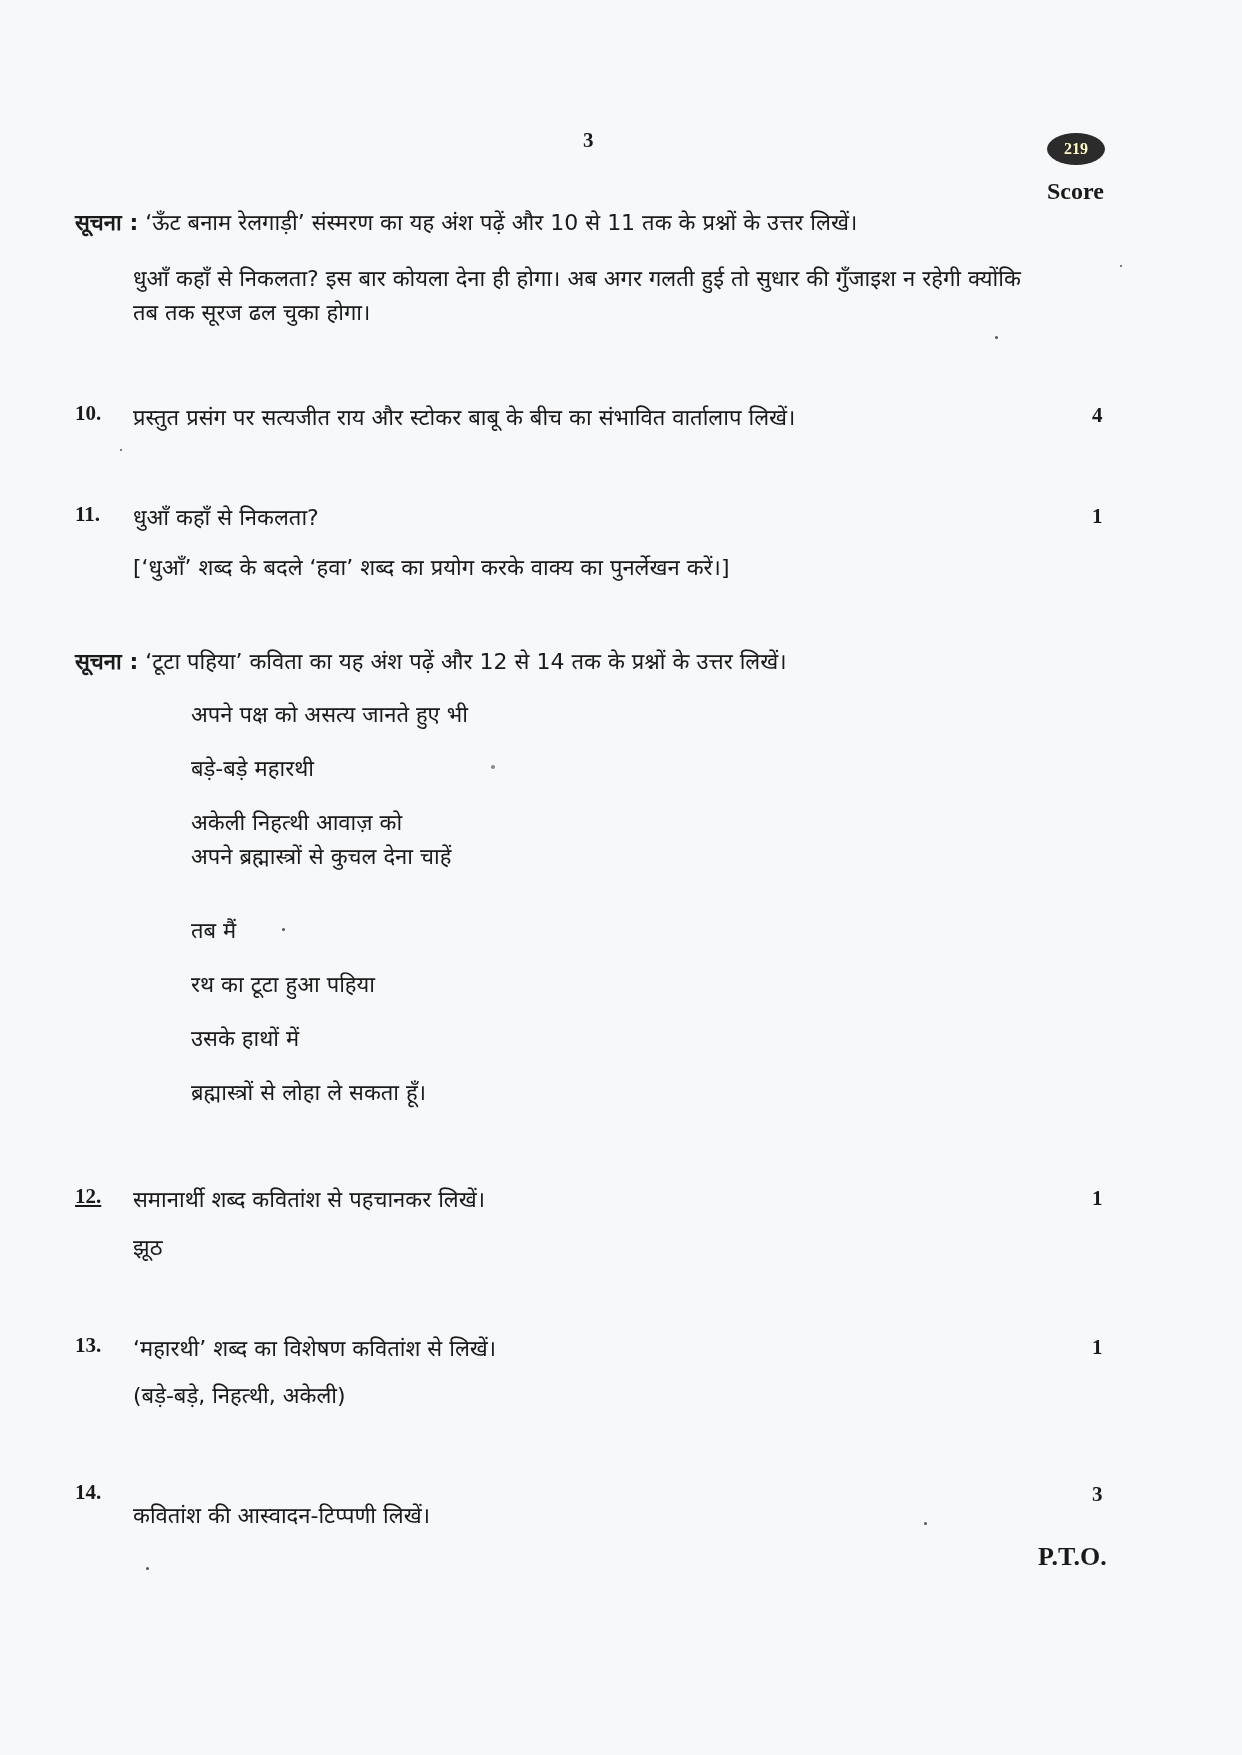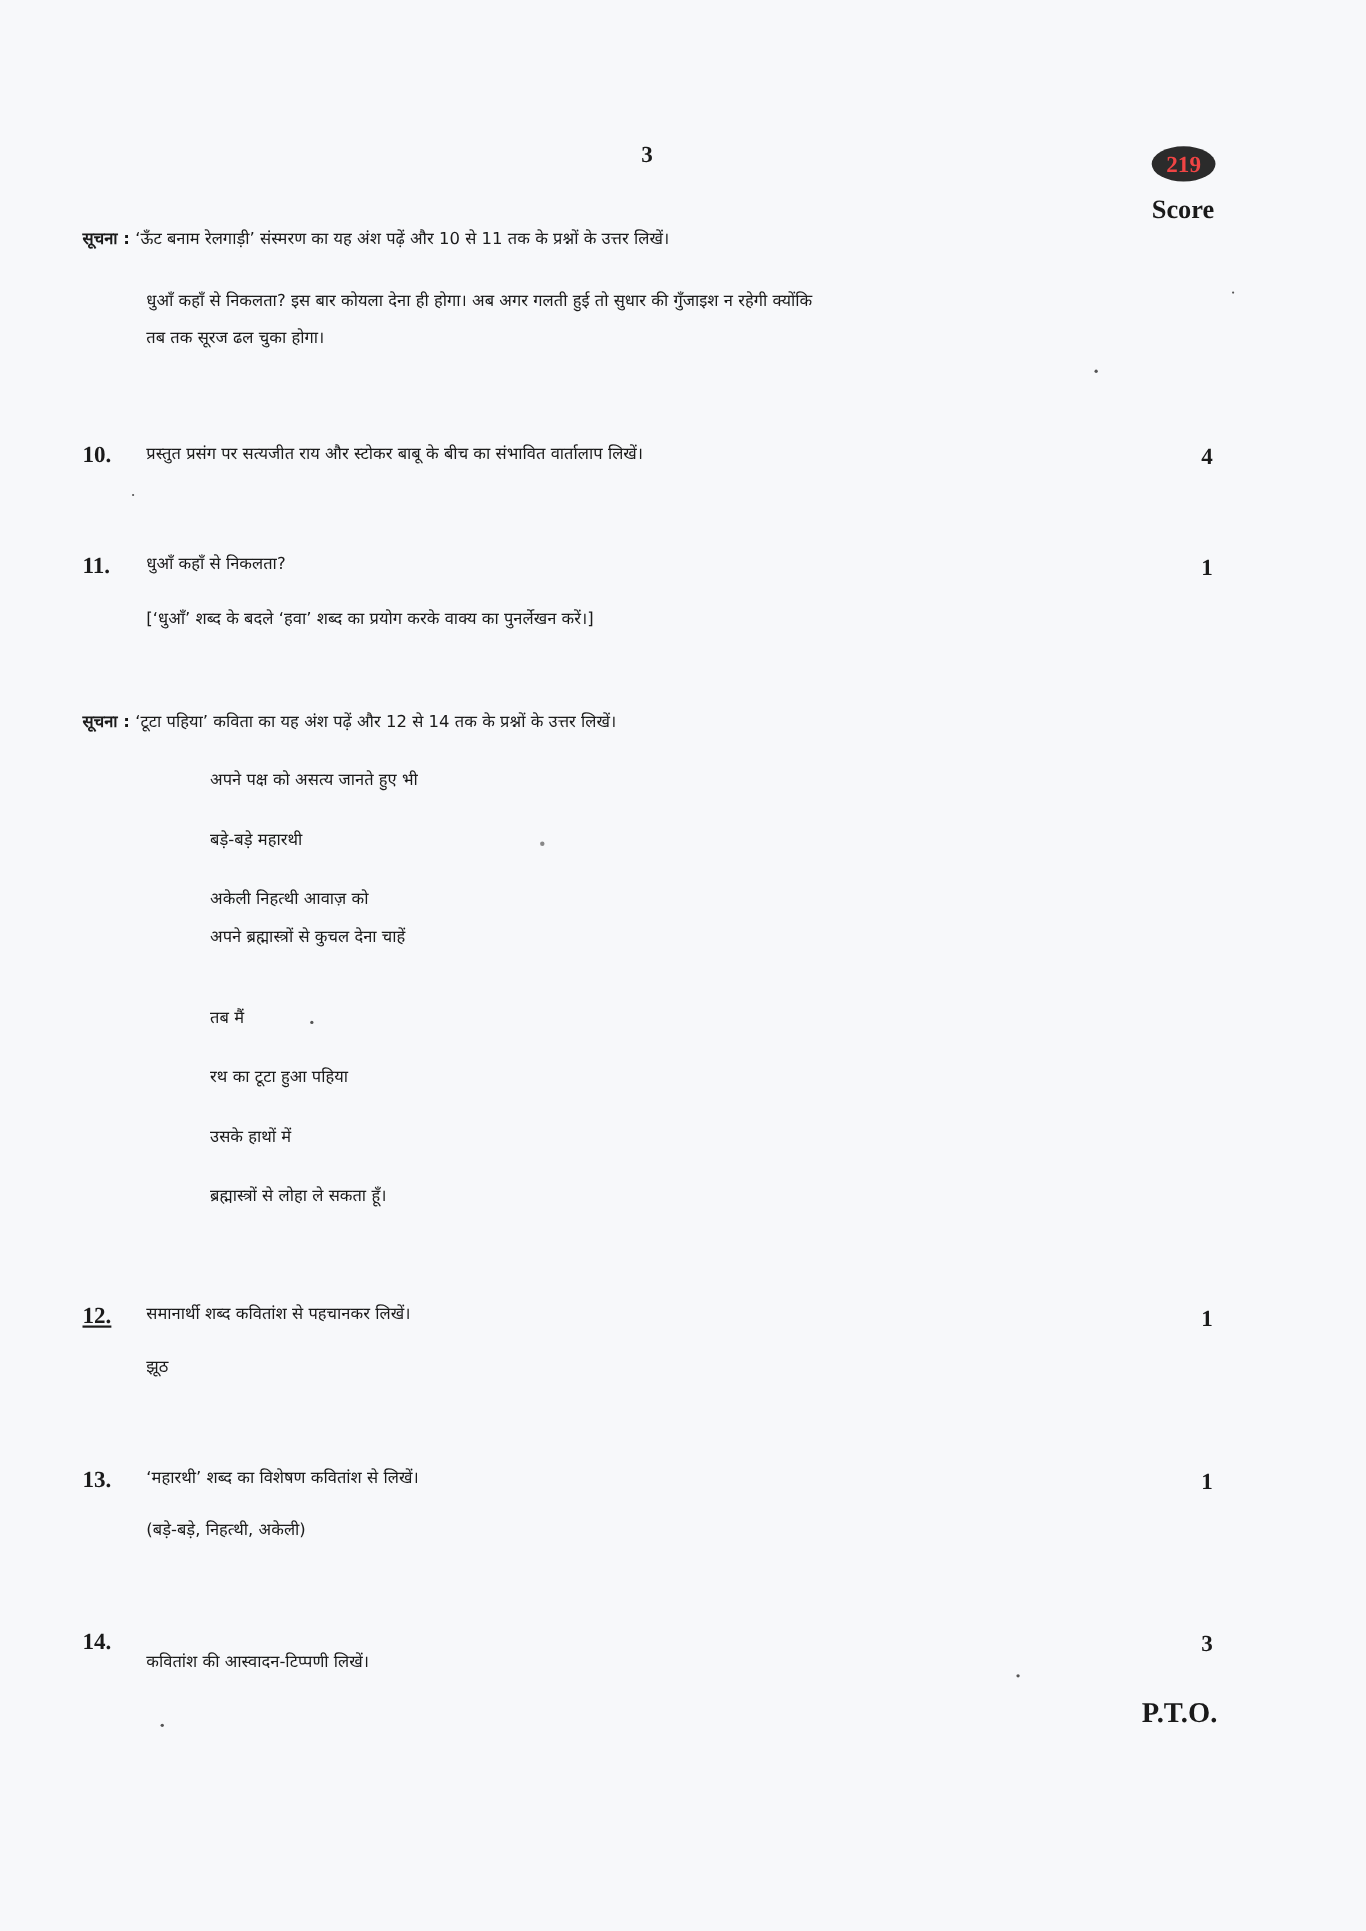--- a/index.html
+++ b/index.html
@@ -20,36 +20,36 @@
       left: 583px; top: 128px;
       font-family: "Liberation Serif", serif;
       font-size: 21px;
       font-weight: bold;
     }
     .badge {
       left: 1047px; top: 133px;
       width: 58px; height: 32px;
       background: #2b2b2b;
       border-radius: 50%;
-      color: #ef4444;
+      color: #fef9c3;
       font-family: "Liberation Serif", serif;
       font-weight: bold;
-      font-size: 21px;
+      font-size: 16px;
       text-align: center;
       line-height: 32px;
     }
     .score-label {
       left: 1047px; top: 178px;
       font-family: "Liberation Serif", serif;
       font-weight: bold;
       font-size: 24px;
     }
     .hindi {
       font-family: "DejaVu Sans", sans-serif;
-      font-size: 15px;
+      font-size: 22px;
       white-space: nowrap;
     }
     .notice-lead {
       font-weight: bold;
     }
     .qnum {
       font-family: "Liberation Serif", serif;
       font-weight: bold;
       font-size: 21px;
       left: 75px;

